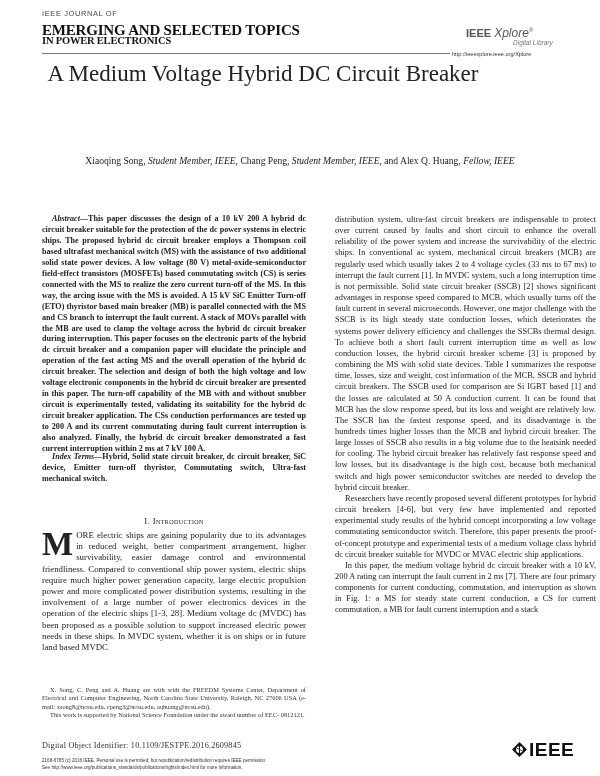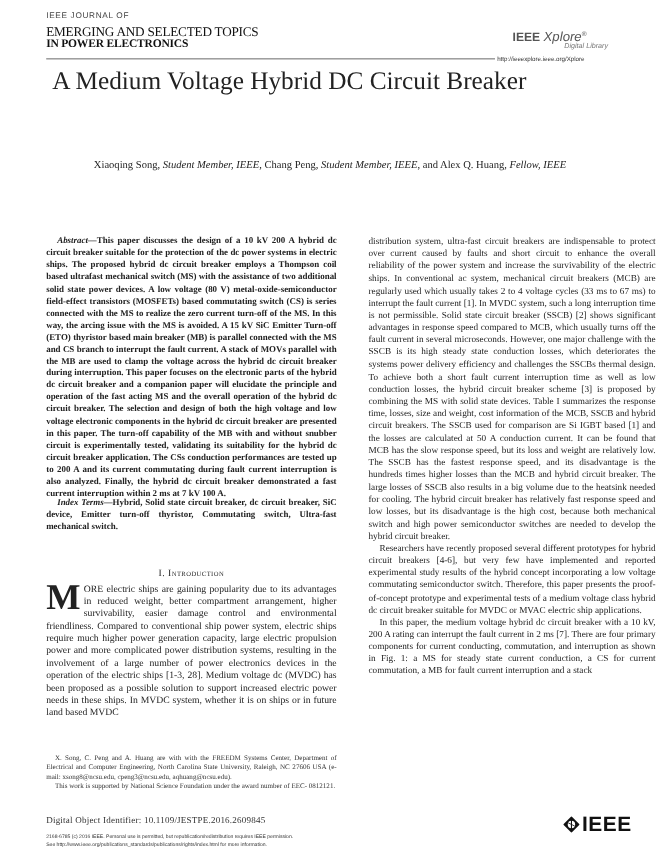--- a/index.html
+++ b/index.html
@@ -1,32 +1,32 @@
 <!DOCTYPE html>
 <html><head>
 <meta charset="utf-8">
 <style>
   html, body { margin:0; padding:0; background:#ffffff; }
   body { width:600px; height:776px; position:relative; overflow:hidden; color:#222; font-family:"Liberation Serif", serif; }
   .abs { position:absolute; }
 
   
   .journal-line1 { left:42px; top:9px; font-family:"Liberation Sans", sans-serif; font-size:7.5px; letter-spacing:0.6px; color:#444; }
-  .journal-line2 { left:42px; top:22px; font-size:12px; font-weight:normal; color:#111; letter-spacing:-0.2px; }
+  .journal-line2 { left:42px; top:22px; font-size:15px; font-weight:bold; color:#111; letter-spacing:-0.2px; }
   .journal-line3 { left:42px; top:35px; font-size:10.5px; font-weight:bold; color:#111; letter-spacing:-0.2px; }
   .header-rule { left:42px; top:53px; width:408px; height:0; border-top:1px solid #777; }
   .xplore-logo { left:466px; top:26px; font-family:"Liberation Sans", sans-serif; font-size:11px; color:#555; }
   .xplore-logo b { font-weight:bold; }
   .xplore-logo i { font-size:12px;text-align:center; }
   .xplore-sub { left:513px; top:39px; font-family:"Liberation Sans", sans-serif; font-size:6.5px; font-style:italic; color:#777; }
   .xplore-url { left:452px; top:51px; font-family:"Liberation Sans", sans-serif; font-size:5.6px; color:#333; }
 
   
   .title { left:0; width:526px; text-align:center; font-size:23px; line-height:27px; color:#222; top:60px; }
-  .authors { left:0; width:600px; text-align:center; font-size:9.6px; top:145px; color:#222; }
+  .authors { left:0; width:600px; text-align:center; font-size:9.6px; top:155px; color:#222; }
   .authors i { font-style:italic; }
 
   
   .col { font-size:8.4px; line-height:11.1px; text-align:justify; color:#222; }
   .col-left { left:42px; width:264px; }
   .col-right { left:303px; width:261px; }
   .abstract { top:214px; font-weight:bold; font-size:8.1px; line-height:10.95px; text-indent:10px; }
   .abstract i { font-weight:bold; font-style:italic; }
   .index-terms { top:452px; font-weight:bold; font-size:8.1px; line-height:10.95px; text-indent:10px; }
   .index-terms i { font-style:italic; }

